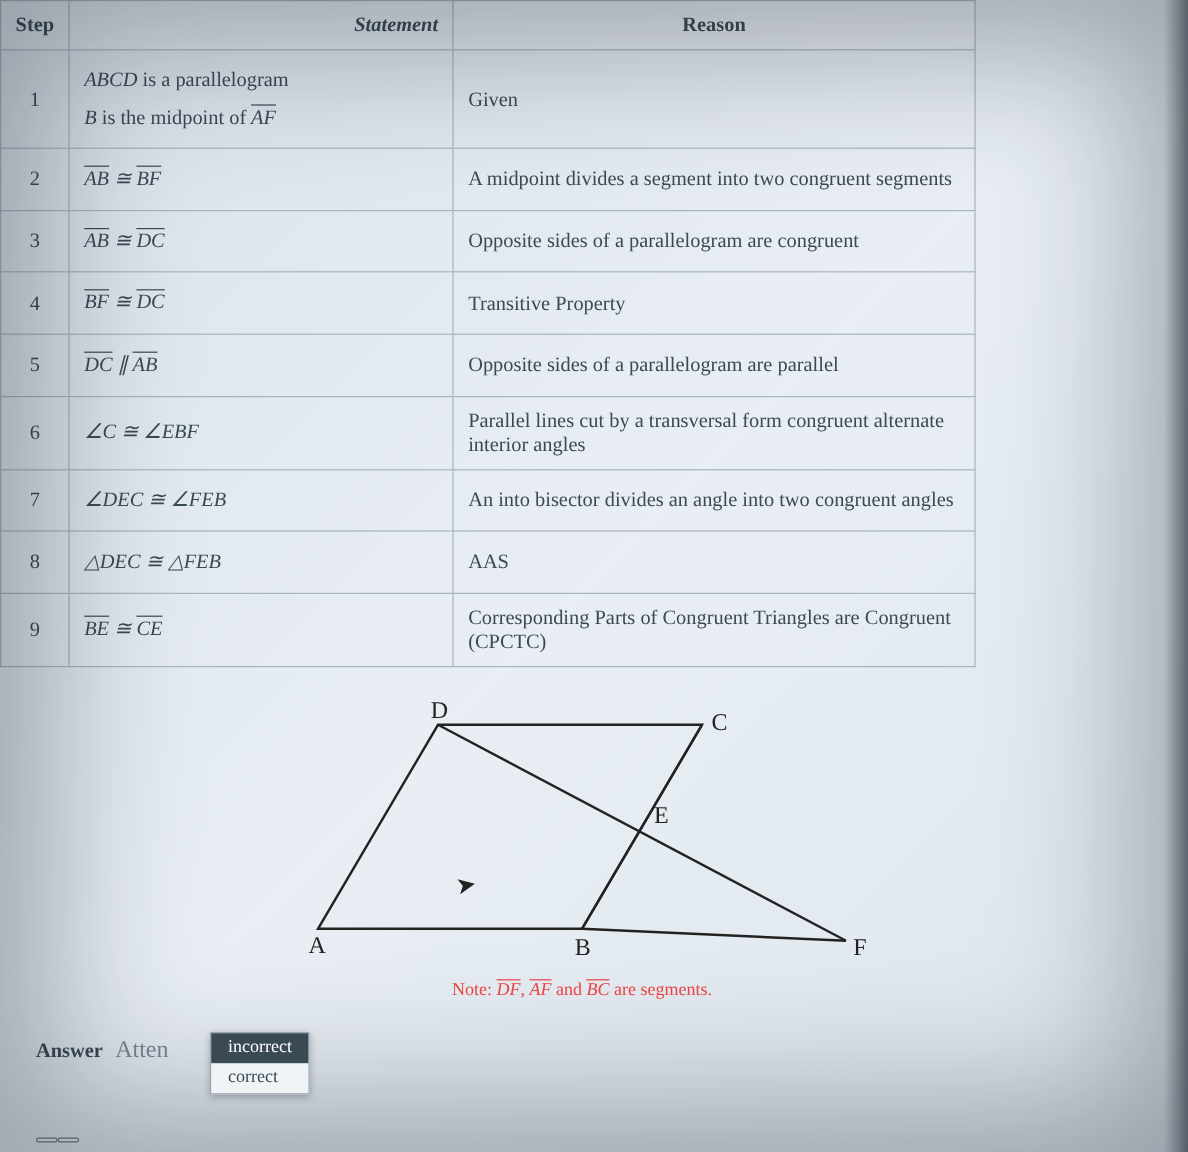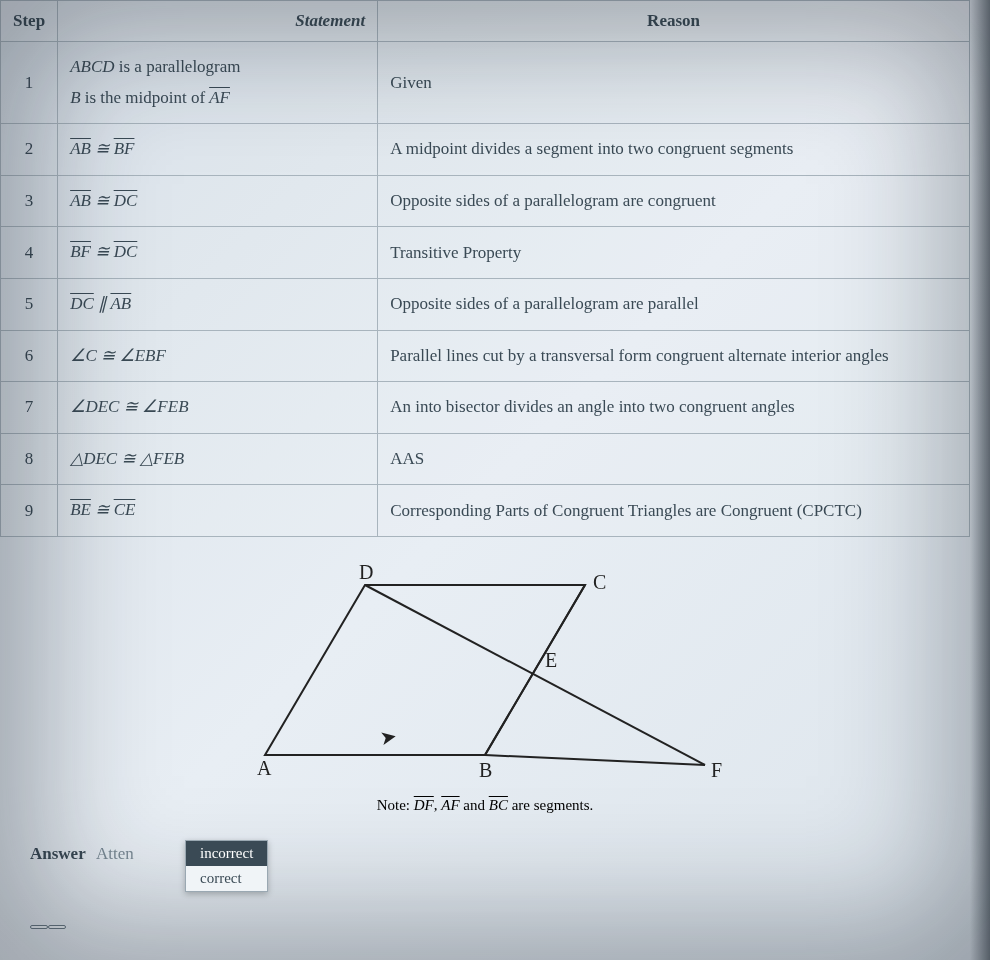--- a/index.html
+++ b/index.html
@@ -11,21 +11,21 @@
     overflow: hidden;
     position: relative;
     color: #3a4a55;
   }
   .vignette {
     position: absolute; inset: 0;
     pointer-events: none;
     box-shadow: inset 0 0 120px 40px rgba(20,30,40,0.35);
   }
   table.proof {
-    width: 970px;
+    width: 813px;
     margin: 0 0 0 0;
     border-collapse: collapse;
     background: rgba(255,255,255,0.05);
   }
   table.proof th, table.proof td {
     border: 1px solid #a8b4bd;
     padding: 10px 12px;
     vertical-align: middle;
     font-size: 17px;
   }
@@ -48,32 +48,32 @@
   .statement-cell { line-height: 1.8; }
   .diagram-wrap {
     width: 970px;
     text-align: center;
     margin-top: 18px;
   }
   svg.diagram { display: inline-block; }
   .note {
     font-size: 15px;
     margin-top: 8px;
-    color: #000000;
+    color: #ef4444;
   }
   .answer-block {
     margin: 30px 0 0 30px;
     font-size: 17px;
     position: relative;
   }
   .answer-label { font-weight: bold; display:inline-block; }
-  .attempt-label { color:#7a8a95; font-size:17px; display:inline-block; margin-left:6px;text-align:right;}
+  .attempt-label { color:#7a8a95; font-size:20px; display:inline-block; margin-left:6px;text-align:right;}
   .dropdown-pop {
     position: absolute;
-    top: -4px; left: 155px;
+    top: -4px; left: 145px;
     border: 1px solid #9aa8b2;
     background: #f0f4f7;
     font-size: 15px;
     box-shadow: 0 2px 6px rgba(0,0,0,0.25);
     z-index: 5;
   }
   .dropdown-pop .opt {
     padding: 4px 14px;
     cursor: pointer;
   }

